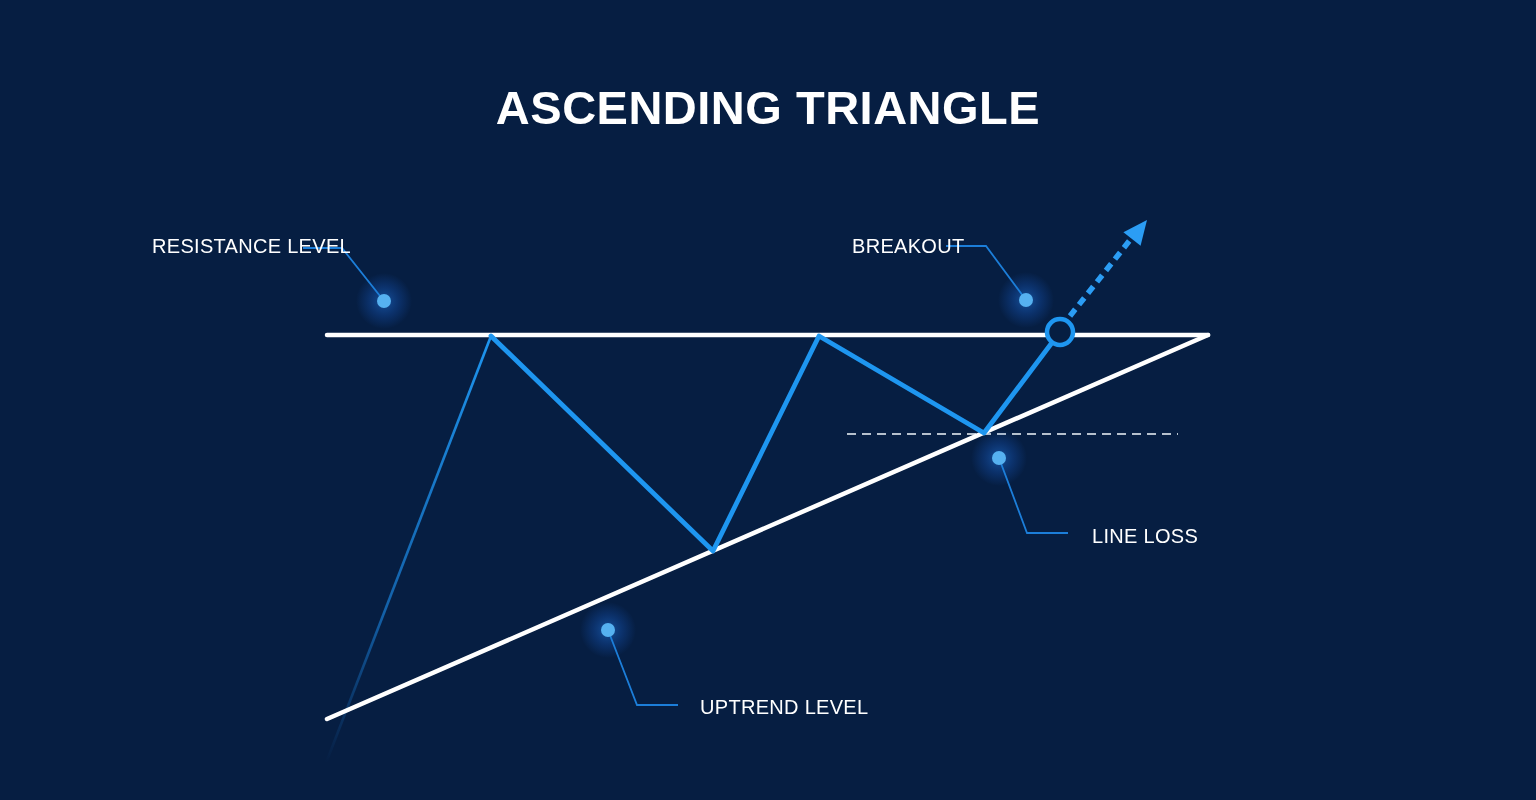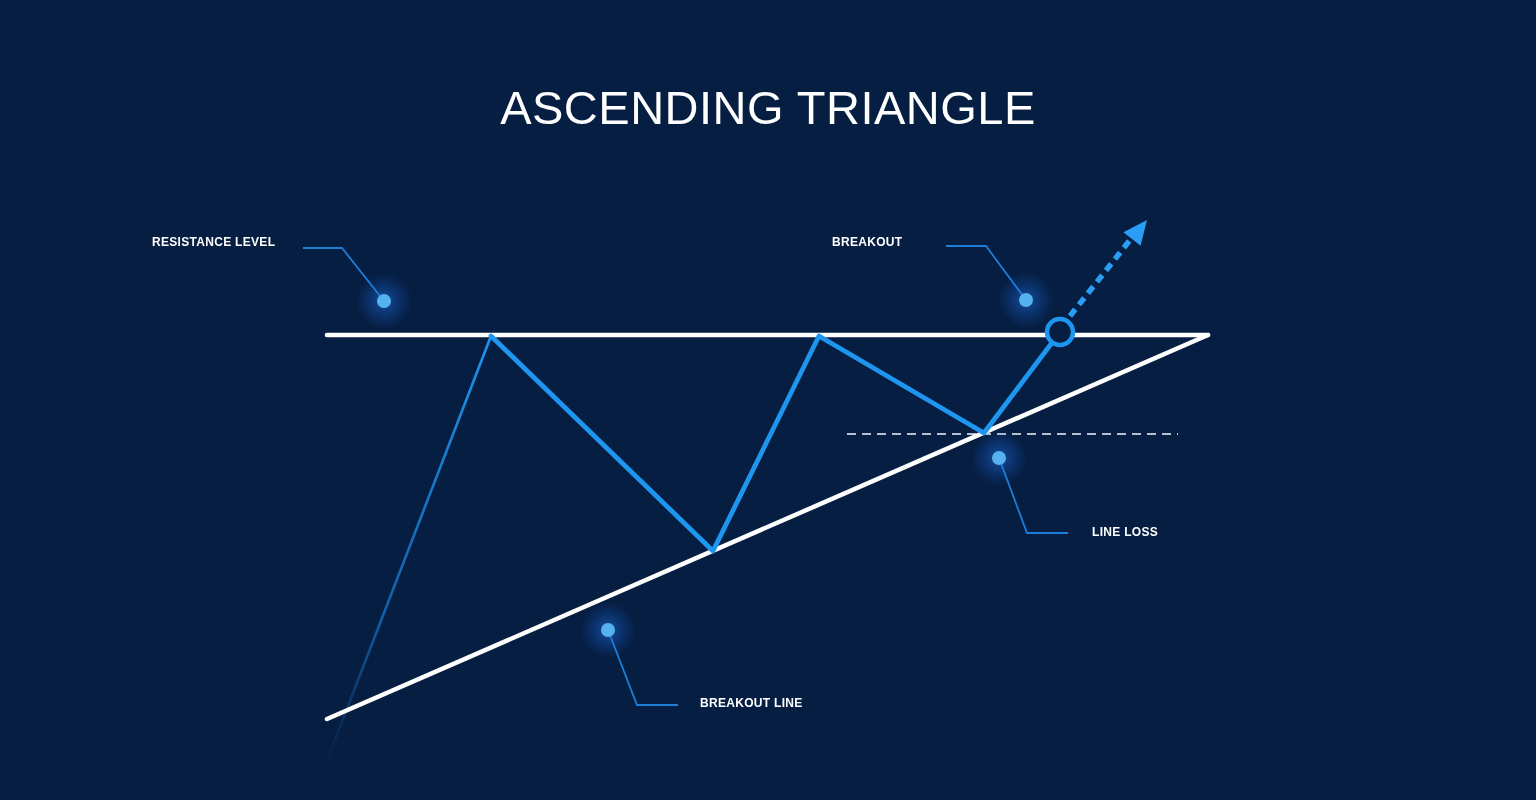--- a/index.html
+++ b/index.html
@@ -23,29 +23,29 @@
     font-family: "Liberation Sans", sans-serif;
   }
   .title {
     position: absolute;
     top: 84px;
     left: 0;
     right: 0;
     text-align: center;
     color: var(--text, #fff);
     font-size: 47px;
-    font-weight: normal;
+    font-weight: bold;
     letter-spacing: 0.5px;
     line-height: 1;
   }
   .label {
     position: absolute;
     color: var(--text, #fff);
-    font-size: 12px;
-    font-weight: bold;
+    font-size: 20px;
+    font-weight: normal;
     letter-spacing: 0.3px;
     line-height: 1;
     white-space: nowrap;
   }
   svg.diagram {
     position: absolute;
     inset: 0;
     width: 1536px;
     height: 800px;
     display: block;
@@ -109,19 +109,19 @@
     <polyline class="connector" points="608,630 637,705 678,705"></polyline>
 
     <circle class="dot-core" cx="384" cy="301" r="7"></circle>
     <circle class="dot-core" cx="1026" cy="300" r="7"></circle>
     <circle class="dot-core" cx="999" cy="458" r="7"></circle>
     <circle class="dot-core" cx="608" cy="630" r="7"></circle>
   </svg>
 
   <div class="label" style="left:152px; top:236px;">RESISTANCE LEVEL</div>
 
-  <div class="label" style="left:832px; top:236px;">BREAKOUT</div>
+  <div class="label" style="left:852px; top:236px;">BREAKOUT</div>
 
   <div class="label" style="left:1092px; top:526px;">LINE LOSS</div>
 
-  <div class="label" style="left:700px; top:697px;">BREAKOUT LINE</div>
+  <div class="label" style="left:700px; top:697px;">UPTREND LEVEL</div>
 
 </div>
 
 </body></html>

